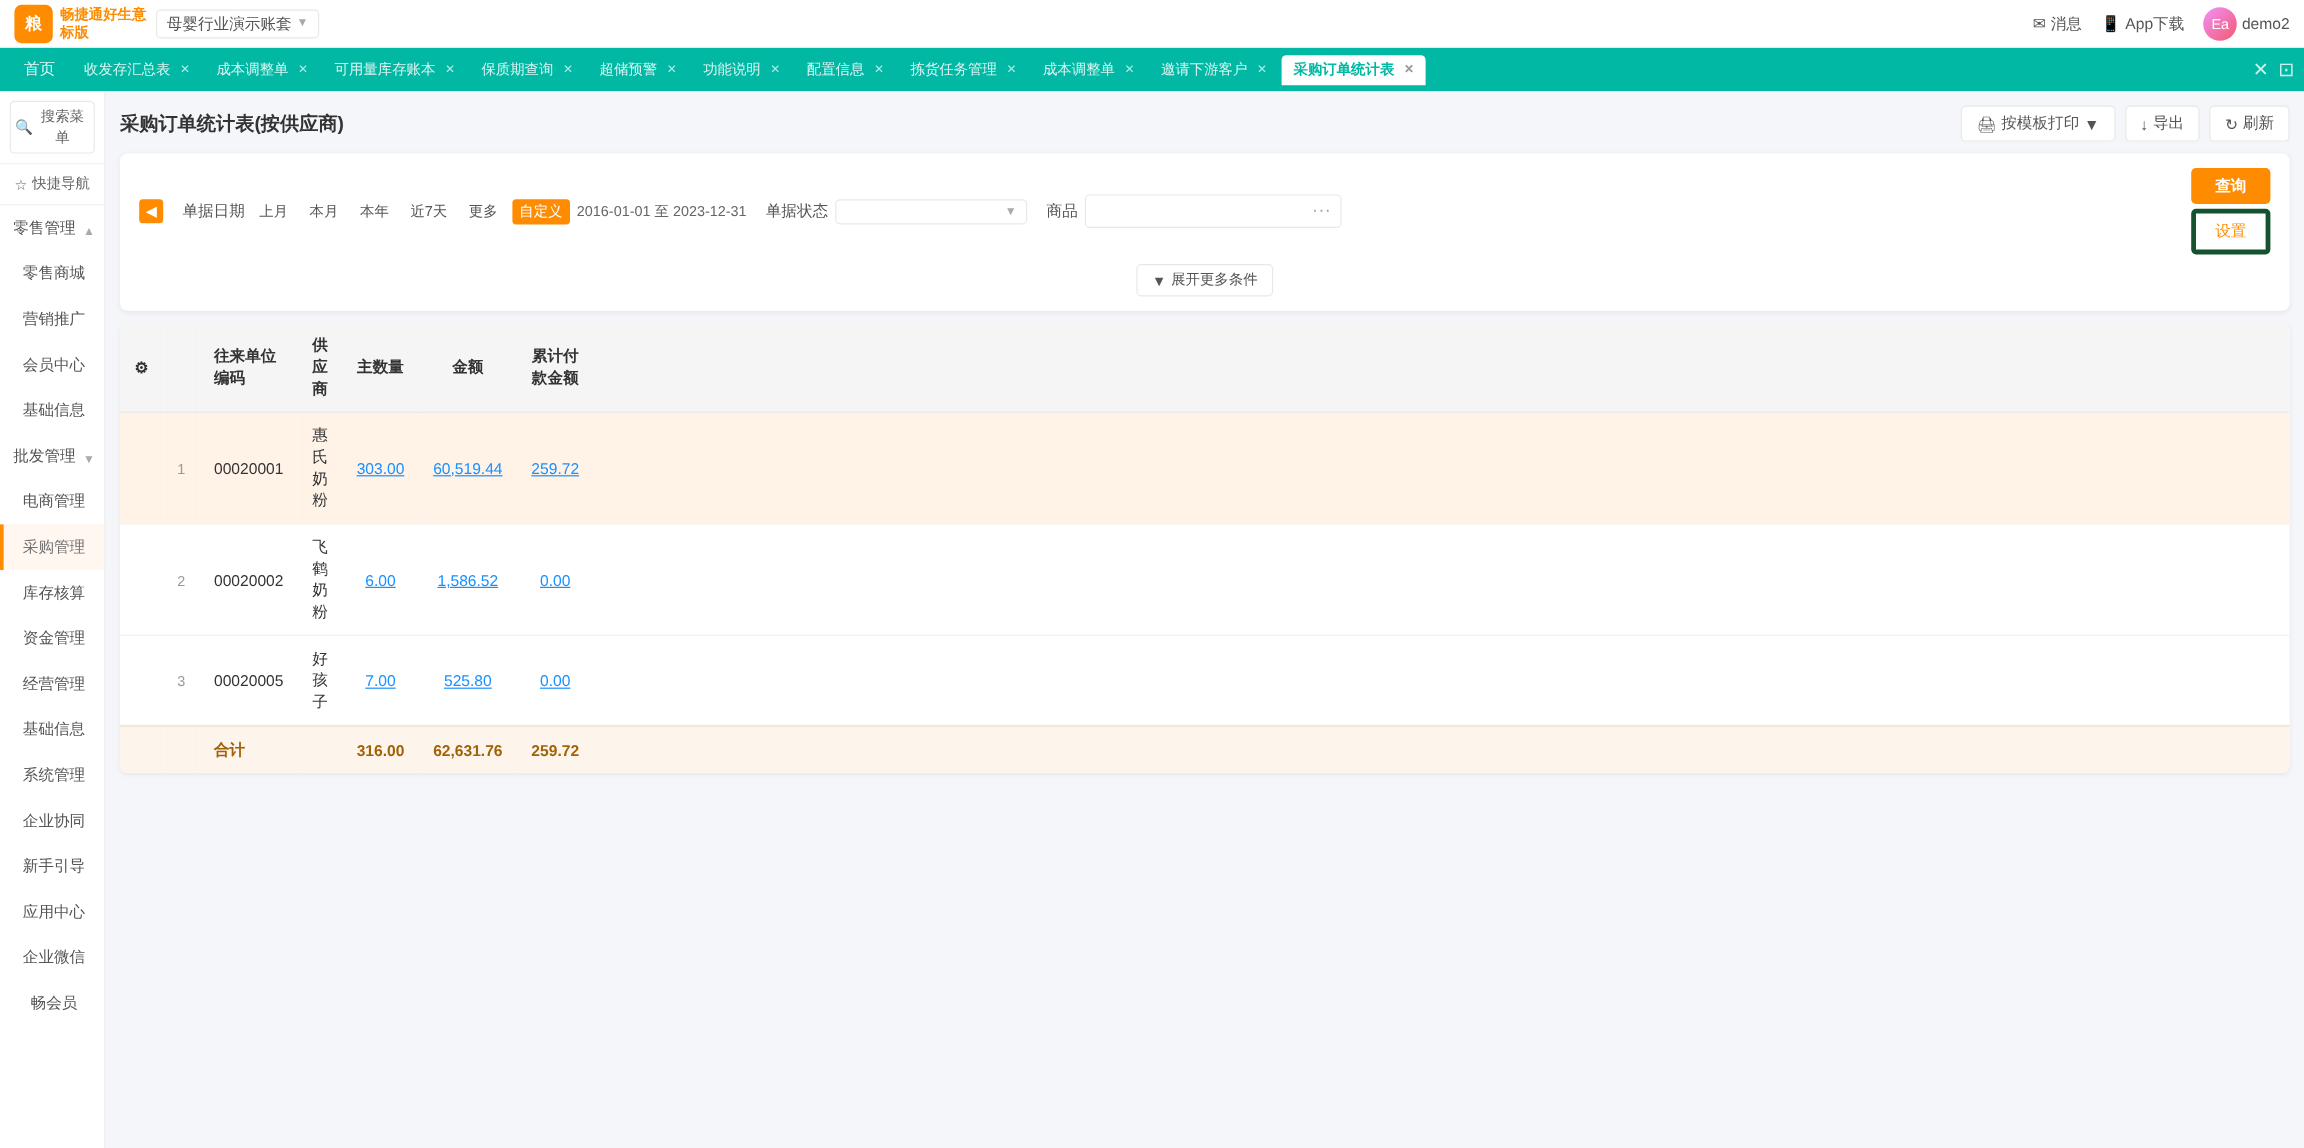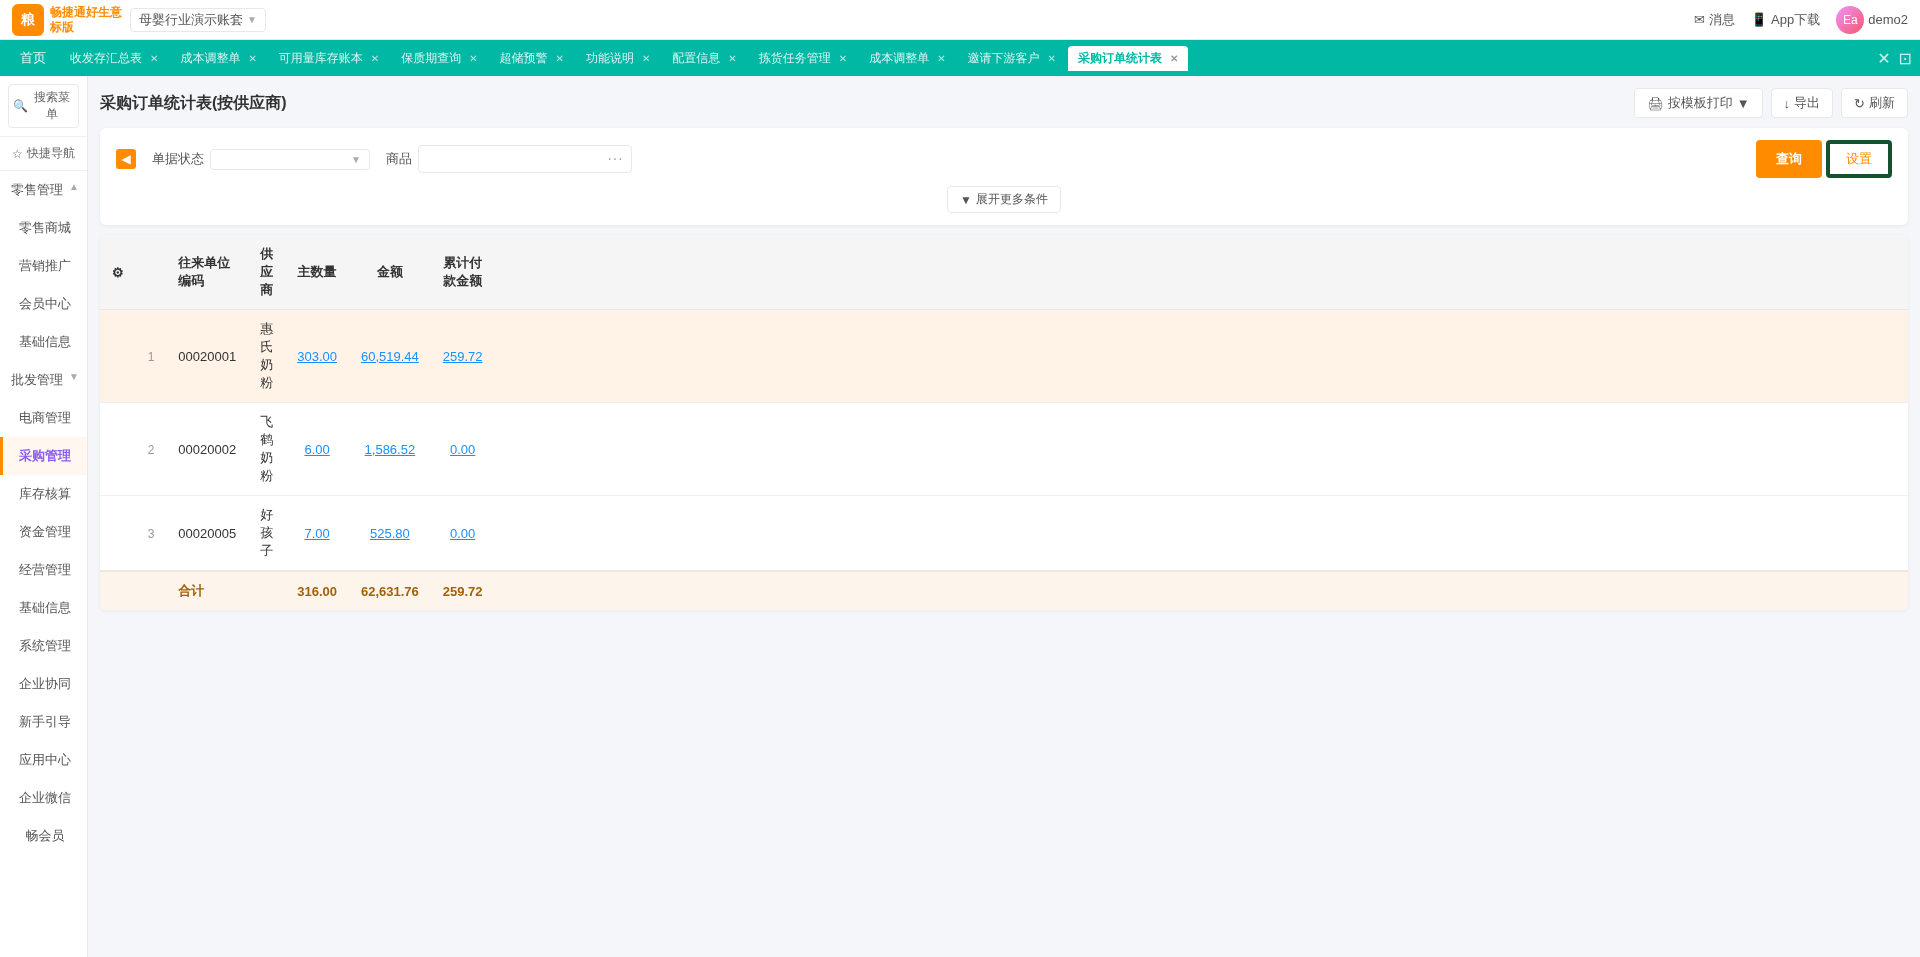--- a/index.html
+++ b/index.html
@@ -31,22 +31,22 @@
     .main-layout { display: flex; flex: 1; overflow: hidden; }
 
     
     .sidebar { width: 88px; background: #fff; border-right: 1px solid #e8e8e8; display: flex; flex-direction: column; overflow-y: auto; flex-shrink: 0; }
     .sidebar::-webkit-scrollbar { width: 4px; }
     .sidebar::-webkit-scrollbar-thumb { background: #ddd; }
     .sidebar-search { padding: 8px; border-bottom: 1px solid #f0f0f0; }
     .sidebar-search-btn { width: 100%; background: none; border: 1px solid #e8e8e8; border-radius: 4px; padding: 4px; color: #666; font-size: 12px; cursor: pointer; display: flex; align-items: center; justify-content: center; gap: 2px; }
     .sidebar-nav-btn { padding: 8px; text-align: center; font-size: 12px; color: #666; cursor: pointer; border-bottom: 1px solid #f0f0f0; display: flex; align-items: center; justify-content: center; gap: 4px; }
     .sidebar-item { padding: 10px 8px; text-align: center; font-size: 13px; color: #555; cursor: pointer; border-left: 3px solid transparent; }
-    .sidebar-item.active { background: #fff7f0; color: #8b5cf6; border-left-color: #ff8c00; font-weight: bold; }
-    .sidebar-item.has-sub { display: flex; align-items: flex-start; justify-content: space-between; padding: 10px 8px; }
+    .sidebar-item.active { background: #fff7f0; color: #737373; border-left-color: #ff8c00; font-weight: normal; }
+    .sidebar-item.has-sub { display: flex; align-items: flex-end; justify-content: space-between; padding: 10px 8px; }
     .sidebar-item .sub-arrow { font-size: 10px; color: #aaa; }
 
     
     .content-area { flex: 1; overflow: auto; background: #f5f6fa; padding: 12px; }
 
     
     .page-header { display: flex; align-items: center; justify-content: space-between; margin-bottom: 10px; gap: 23px; }
     .page-title { font-size: 16px; font-weight: bold; color: #333; }
     .page-actions { display: flex; align-items: center; gap: 8px; }
     .btn-print { background: #fff; border: 1px solid #e8e8e8; border-radius: 4px; padding: 5px 12px; font-size: 13px; color: #555; cursor: pointer; display: flex; align-items: center; gap: 4px; }
@@ -82,21 +82,21 @@
     tbody tr { border-bottom: 1px solid #f0f0f0; }
     tbody tr.selected { background: #fff3e8; }
     tbody td { padding: 10px 12px; font-size: 13px; color: #333; }
     tbody td.link { color: #1890ff; text-decoration: underline; cursor: pointer; text-align: center; }
     tbody td.center { text-align: center; }
     .row-num { color: #999; font-size: 12px; }
     tfoot tr { background: #fdf5ec; }
     tfoot td { padding: 10px 12px; font-size: 13px; color: #a16207; font-weight: 600; border-top: 2px solid #f0e8d8; }
     .th-settings { width: 40px; text-align: center; }
 
-    .filter-actions { display: flex; flex-direction: row; gap: 4px; margin-left: auto; }
+    .filter-actions { display: flex; flex-direction: column; gap: 4px; margin-left: auto; }
 
     .chevron-icon { font-size: 10px; color: #aaa; }
   </style>
 </head>
 <body>
 
 <div class="top-bar">
   <div class="top-bar-left">
     <div class="logo-area">
       <div class="logo-icon">粮</div>
@@ -234,20 +234,32 @@
         <button class="btn-refresh">
           <span>↻</span>
           <span>刷新</span>
         </button>
       </div>
     </div>
 
     <div class="filter-card">
       <div class="filter-row">
         <div class="collapse-arrow">◀</div>
+        <div class="filter-item">
+          <span class="filter-label">单据日期</span>
+          <div class="filter-date-shortcuts">
+            <span class="date-shortcut">上月</span>
+            <span class="date-shortcut">本月</span>
+            <span class="date-shortcut">本年</span>
+            <span class="date-shortcut">近7天</span>
+            <span class="date-shortcut">更多</span>
+            <span class="date-shortcut custom">自定义</span>
+          </div>
+          <span class="date-range">2016-01-01 至 2023-12-31</span>
+        </div>
         <div class="filter-item">
           <span class="filter-label">单据状态</span>
           <div class="filter-select">
             <span style="color:#ccc;font-size:12px;min-width:120px;"></span>
             <span class="chevron-icon">▼</span>
           </div>
         </div>
         <div class="filter-item">
           <span class="filter-label">商品</span>
           <div class="filter-input">

